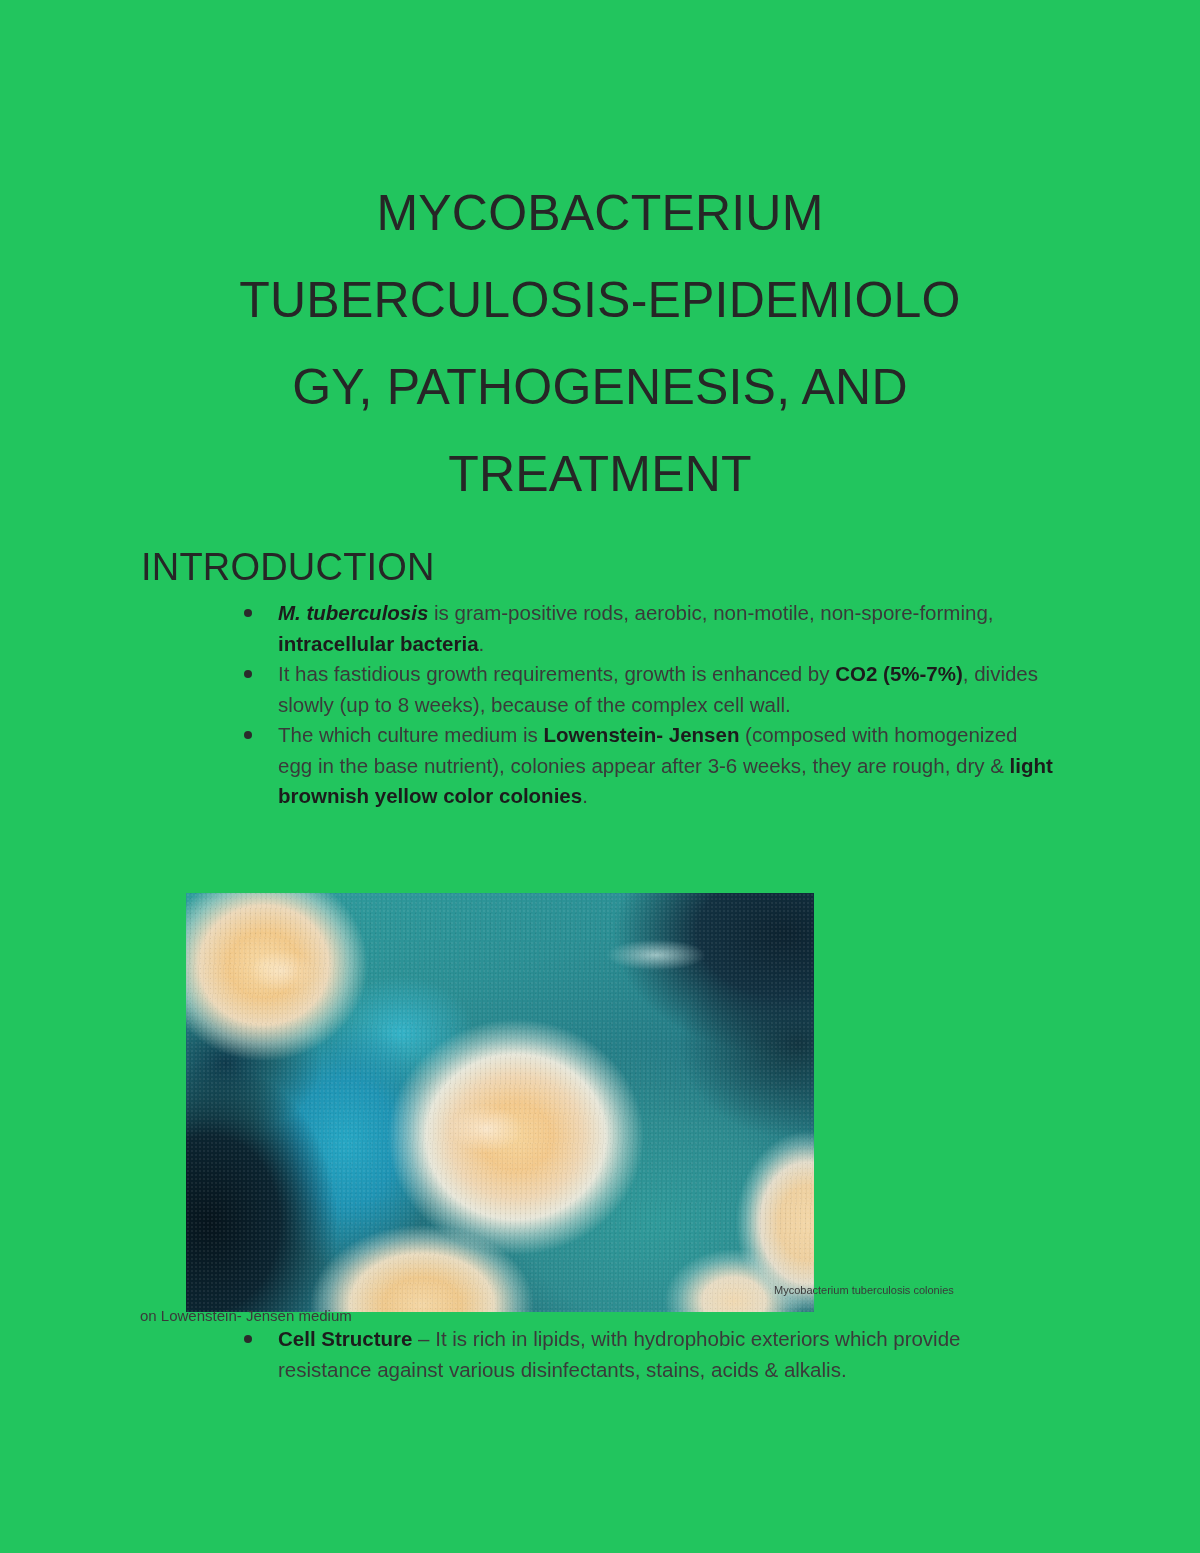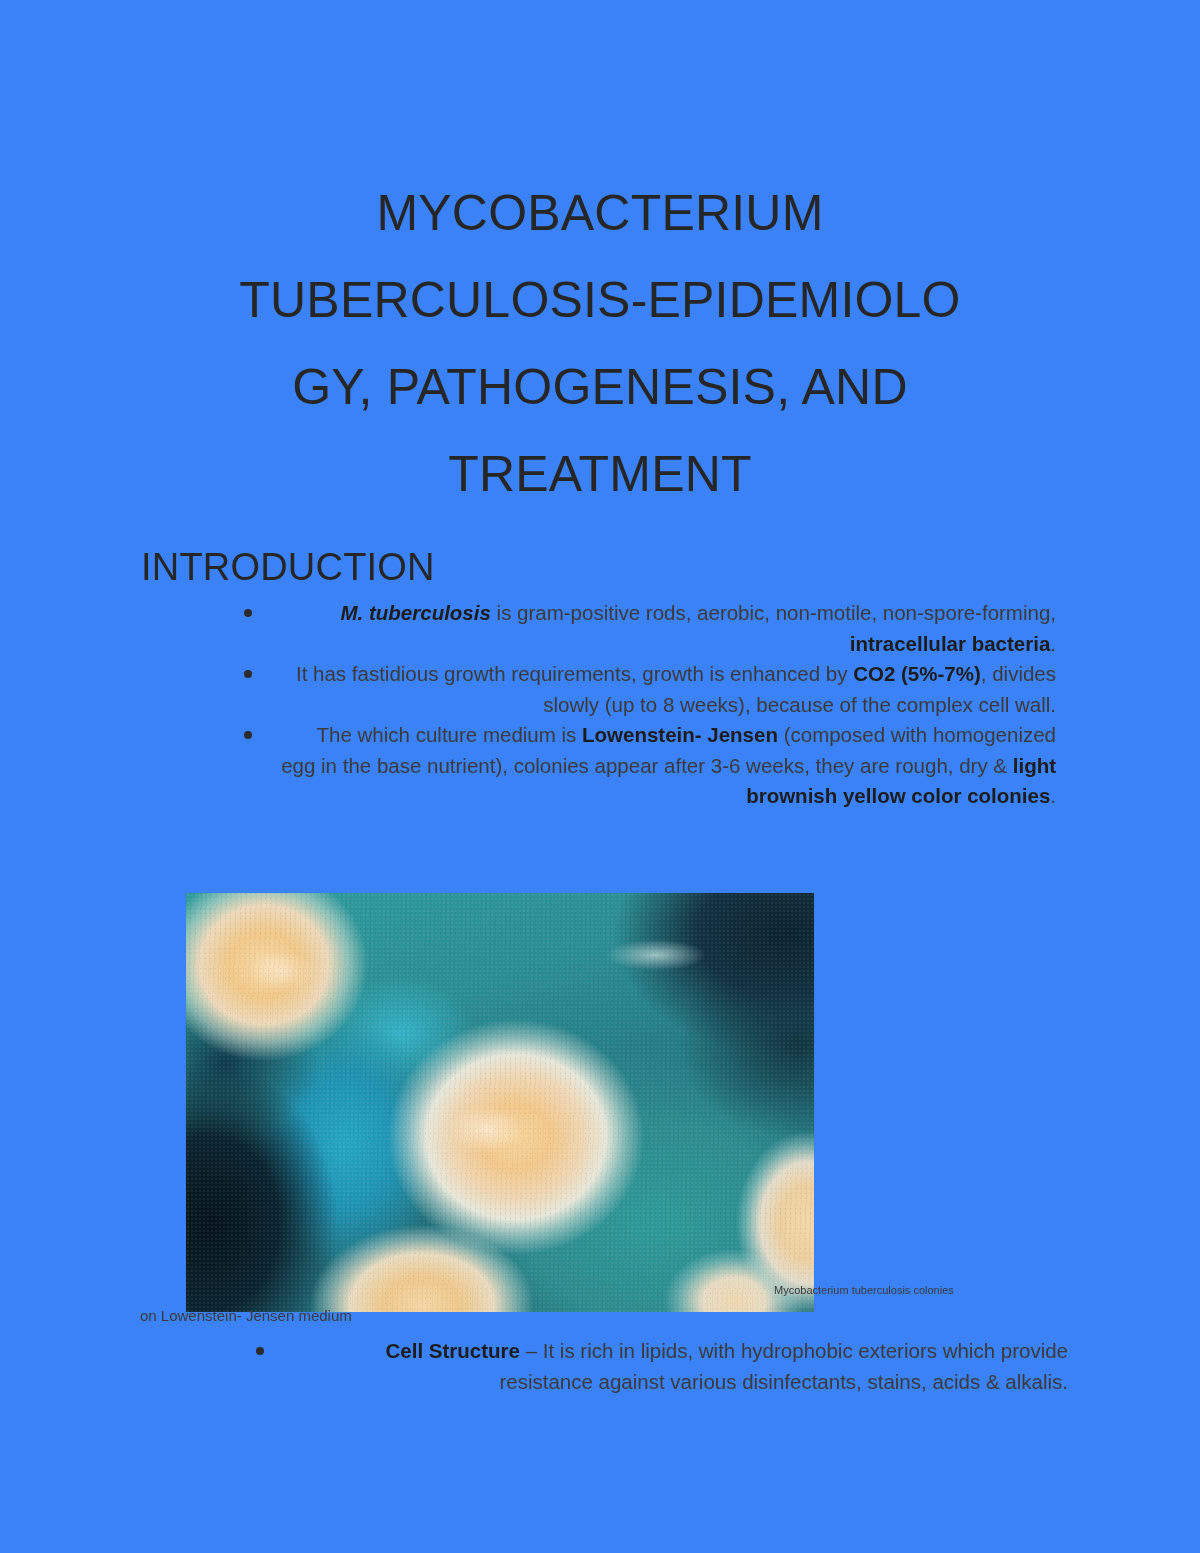--- a/index.html
+++ b/index.html
@@ -13,21 +13,21 @@
     height: 1553px;
     position: relative;
     font-family: "Liberation Sans", sans-serif;
     color: #2b2b2b;
     overflow: hidden;
   }
 
   .page {
     position: absolute;
     inset: 0;
-    background: #3b82f6;
+    background: #22c55e;
   }
 
   
   .doc-title {
     position: absolute;
     left: 145px;
     top: 136px;
     width: 910px;
     text-align: center;
     font-size: 50px;
@@ -60,21 +60,20 @@
     padding: 0;
     list-style: none;
   }
   .bullet-item {
     position: relative;
     padding-left: 46px;
     font-size: 20.5px;
     line-height: 30.5px;
     color: #3a3a3a;
     margin-bottom: 0px;
-    text-align: right;
   }
   .bullet-dot {
     position: absolute;
     left: 12px;
     top: 11px;
     width: 8px;
     height: 8px;
     border-radius: 50%;
     background: #2b2b2b;
   }
@@ -168,21 +167,21 @@
     color: #3a3a3a;
     white-space: nowrap;
   }
 
   
   .bullet-list-2 {
     position: absolute;
     left: 232px;
     top: 1324px;
     width: 824px;
-    margin: 12px;
+    margin: 0;
     padding: 0;
     list-style: none;
   }
 </style>
 </head>
 <body>
 
 <div class="page">
 
   <h1 class="doc-title">MYCOBACTERIUM

